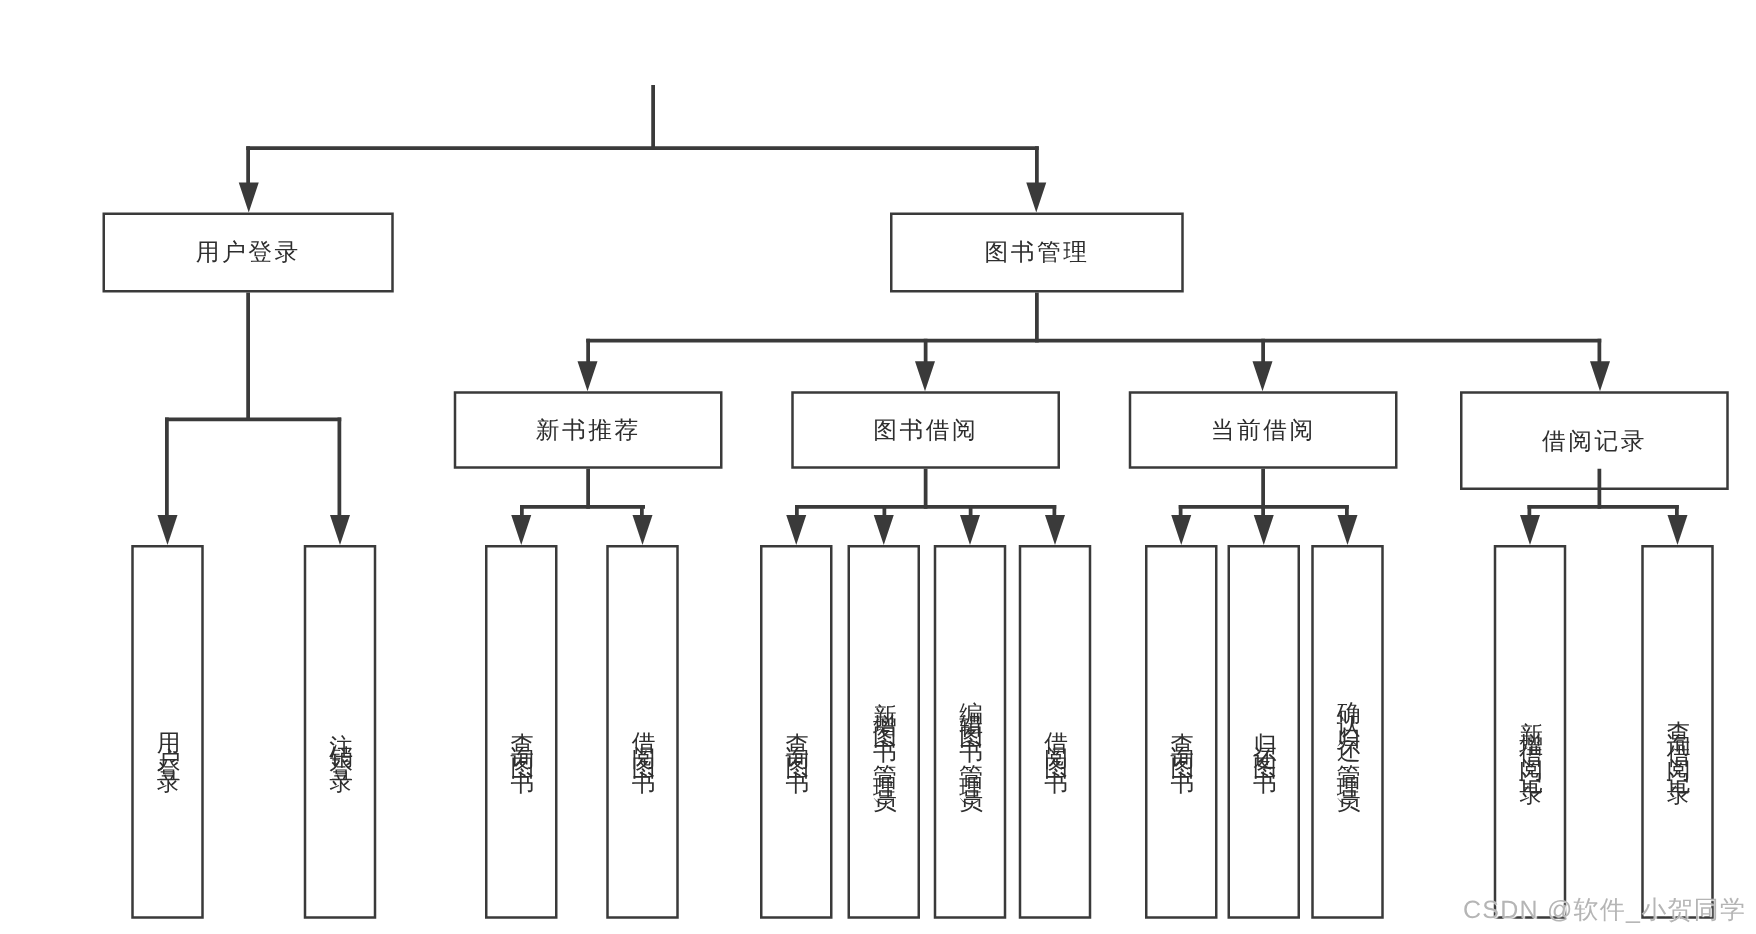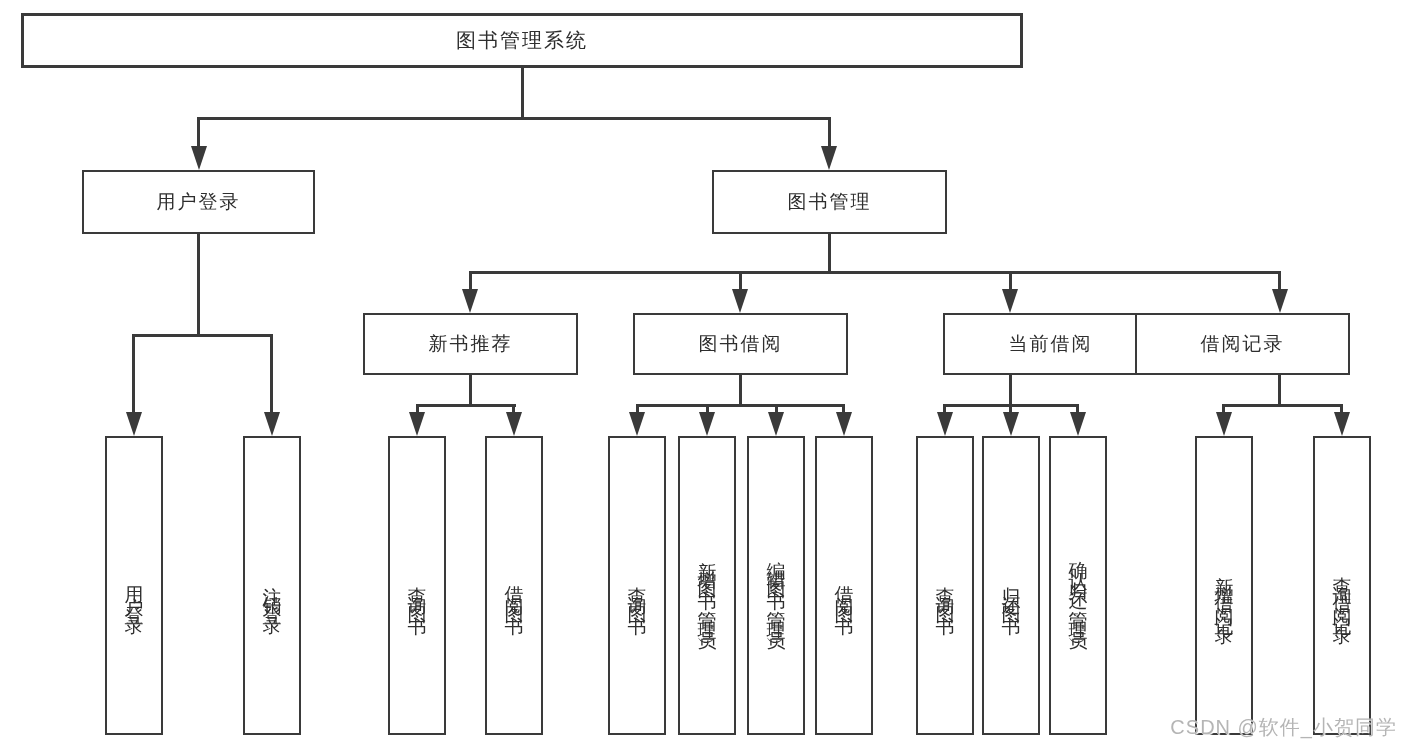--- a/index.html
+++ b/index.html
@@ -34,21 +34,20 @@
     position:absolute;right:8px;bottom:6px;
     font-size:20px;letter-spacing:1px;color:var(--watermark);
     text-shadow:1px 1px 1px #ffffff;white-space:nowrap;text-align:center;
   }
 </style>
 </head>
 <body>
 
 <div class="stage">
 
-  <div class="hbox root" style="left:21px;top:13px;width:1002px;height:55px">图书管理系统</div>
 
   <div class="vline" style="left:521px;top:68px;height:51px"></div>
   <div class="hline" style="left:197px;top:117px;width:634px"></div>
   <div class="vline" style="left:197px;top:117px;height:33px"></div>
   <div class="vline" style="left:828px;top:117px;height:33px"></div>
   <div class="arrow" style="left:191px;top:146px"></div>
   <div class="arrow" style="left:821px;top:146px"></div>
 
   <div class="hbox" style="left:82px;top:170px;width:233px;height:64px">用户登录</div>
   <div class="hbox" style="left:712px;top:170px;width:235px;height:64px">图书管理</div>
@@ -66,22 +65,22 @@
   <div class="vline" style="left:739px;top:271px;height:22px"></div>
   <div class="vline" style="left:1009px;top:271px;height:22px"></div>
   <div class="vline" style="left:1278px;top:271px;height:22px"></div>
   <div class="arrow" style="left:462px;top:289px"></div>
   <div class="arrow" style="left:732px;top:289px"></div>
   <div class="arrow" style="left:1002px;top:289px"></div>
   <div class="arrow" style="left:1272px;top:289px"></div>
 
   <div class="hbox" style="left:633px;top:313px;width:215px;height:62px">图书借阅</div>
   <div class="hbox" style="left:363px;top:313px;width:215px;height:62px">新书推荐</div>
-  <div class="hbox" style="left:943px;top:313px;width:215px;height:62px">当前借阅</div>
-  <div class="hbox" style="left:1135px;top:313px;width:215px;height:62px">借阅记录</div>
+  <div class="hbox" style="left:903px;top:313px;width:215px;height:62px">当前借阅</div>
+  <div class="hbox" style="left:1168px;top:313px;width:215px;height:79px">借阅记录</div>
 
   <div class="vline" style="left:469px;top:375px;height:32px"></div>
   <div class="hline" style="left:416px;top:404px;width:100px"></div>
   <div class="vline" style="left:416px;top:404px;height:12px"></div>
   <div class="vline" style="left:512px;top:404px;height:12px"></div>
 
   <div class="vline" style="left:739px;top:375px;height:32px"></div>
   <div class="hline" style="left:636px;top:404px;width:209px"></div>
   <div class="vline" style="left:636px;top:404px;height:12px"></div>
   <div class="vline" style="left:706px;top:404px;height:12px"></div>

